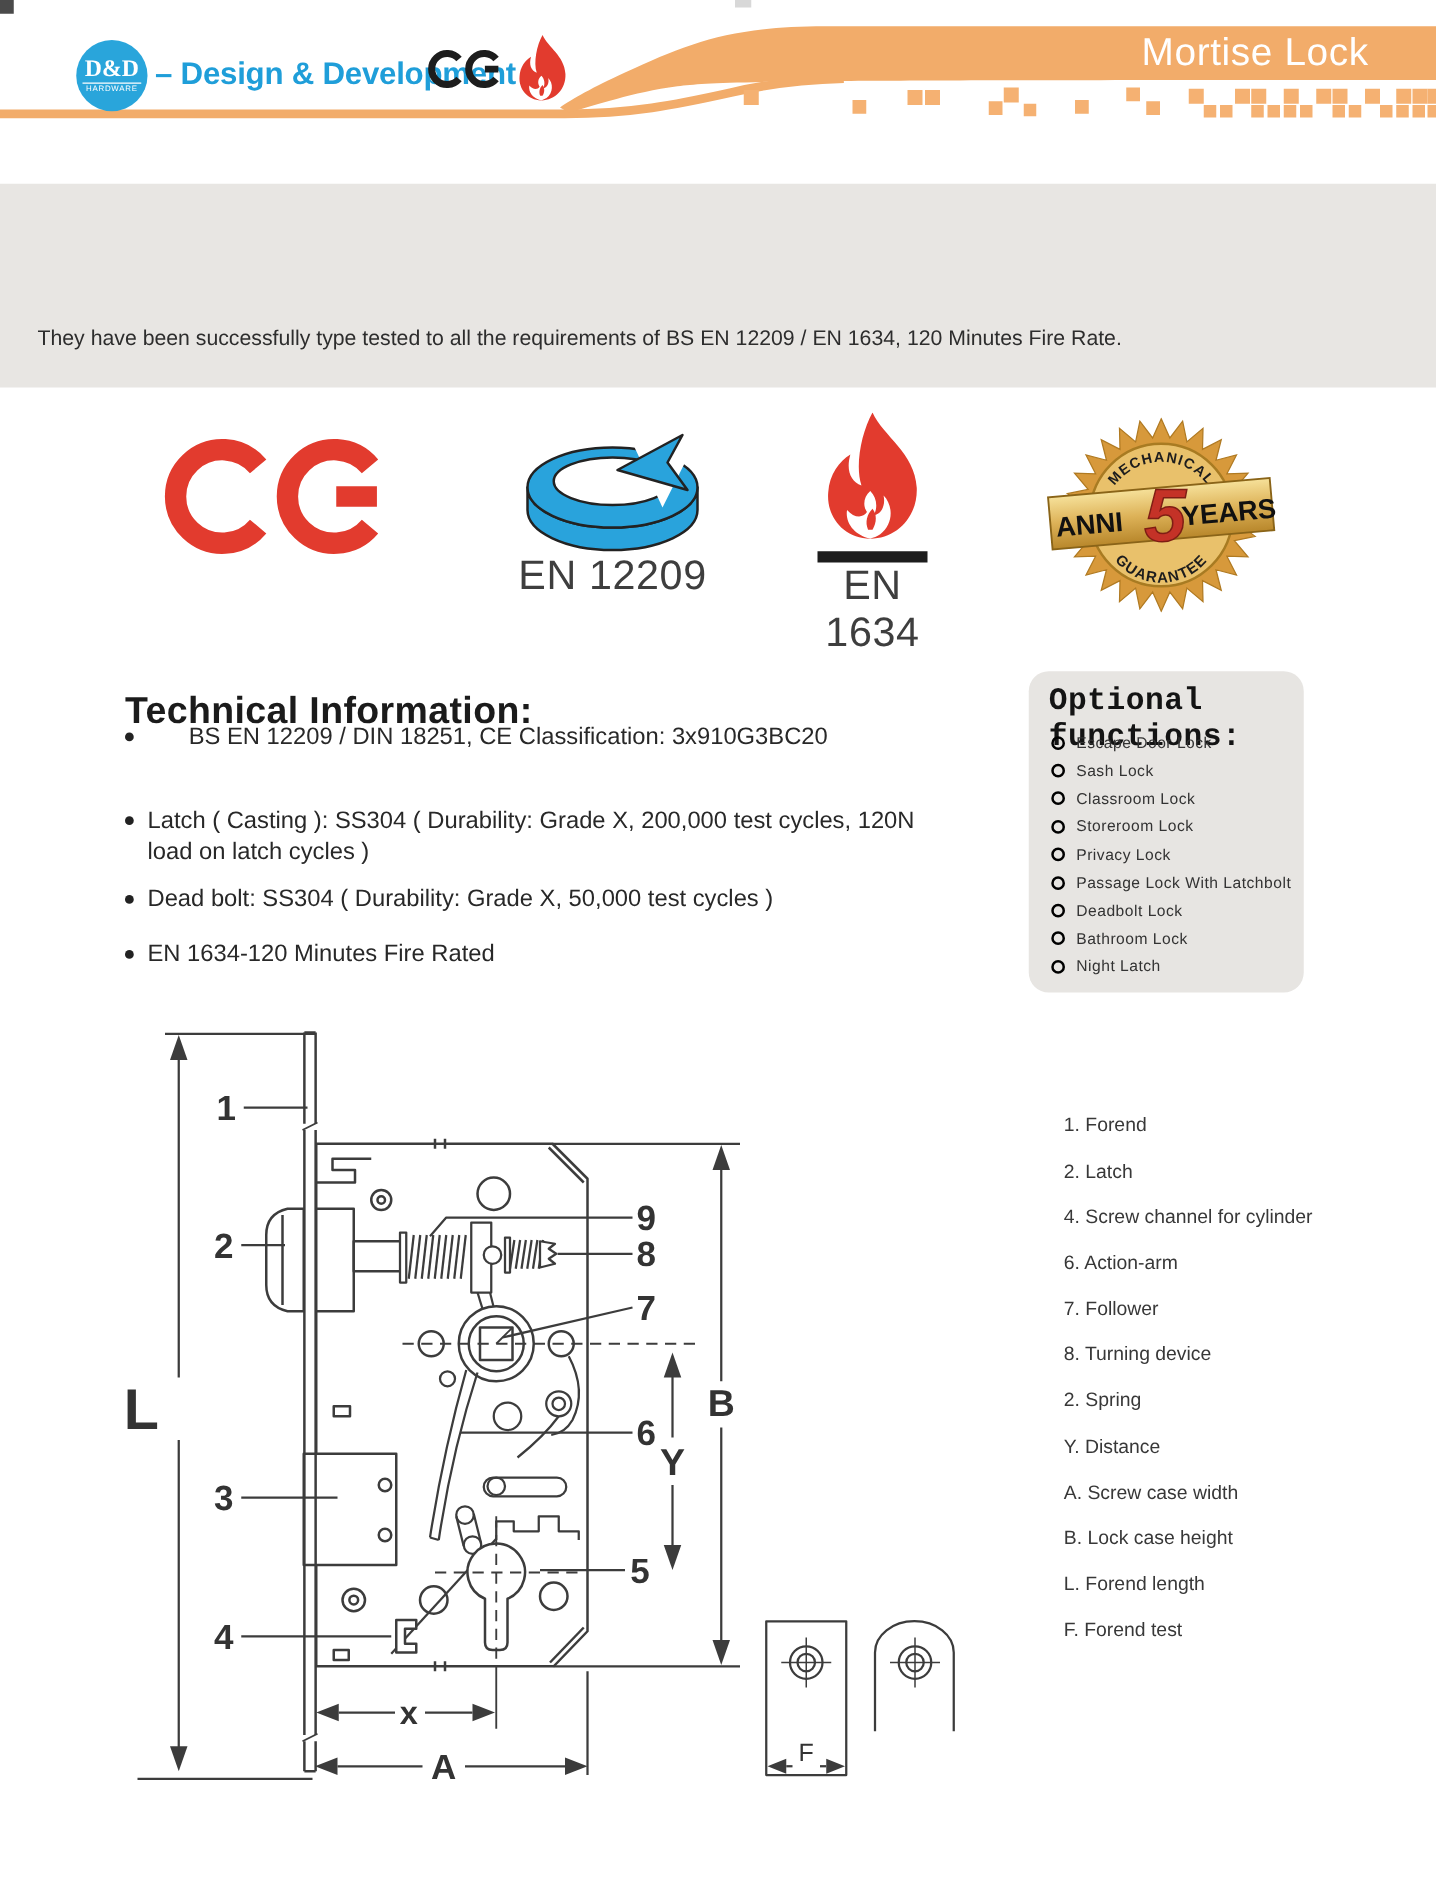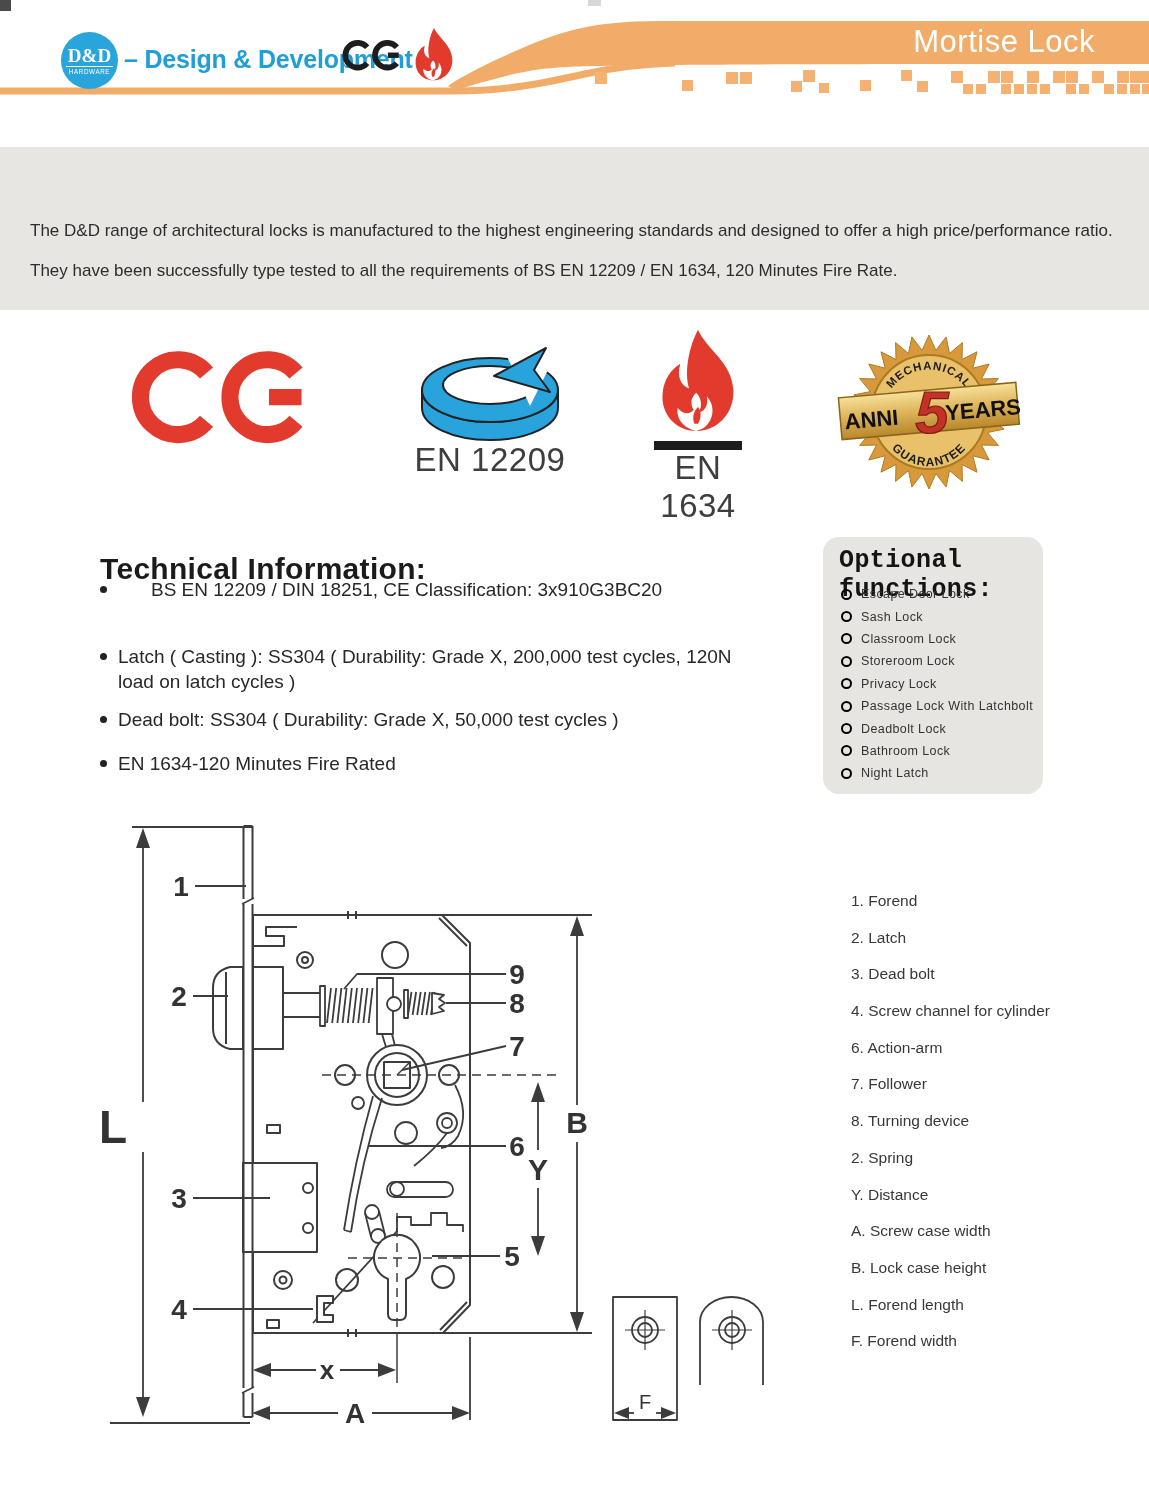--- a/index.html
+++ b/index.html
@@ -112,21 +112,20 @@
 
 <svg class="abs" style="left:411px;top:28px" width="46" height="56" viewBox="0 0 100 122">
   <path d="M50,0 C60,22 88,36 90,68 C91,94 72,114 48,114 C24,114 8,94 10,72 C11,56 20,44 30,38 C26,52 30,62 40,66 C34,48 40,18 50,0 Z" fill="#E23B2E"></path>
   <path d="M48,114 C34,111 25,100 27,88 C33,95 41,96 45,90 C41,84 42,76 48,71 C54,77 55,86 51,93 C58,92 62,84 60,75 C69,84 69,101 57,110 C54,112 51,113 48,114 Z" fill="#fff"></path>
   <path d="M46,106 C43,99 45,92 50,87 C54,92 54,99 50,106 Z" fill="#E23B2E"></path>
 </svg>
 
 <div class="abs banner-title">Mortise Lock</div>
 
 <section class="abs intro">
-  <p class="p1">The D&amp;D range of architectural locks is manufactured to the highest engineering standards and designed  to offer a high price/performance ratio.</p>
   <p class="p2">They have been successfully type tested to all the requirements of BS EN 12209 / EN 1634, 120 Minutes Fire Rate.</p>
 </section>
 
 <svg class="abs" style="left:127px;top:350px" width="188" height="96" viewBox="0 0 230 118">
   <g stroke="#E23B2E" fill="none">
     <path d="M97.2,28.4 A46,46 0 1 0 97.2,87.6" stroke-width="21"></path>
     <path d="M207.2,28.4 A46,46 0 1 0 207.2,87.6" stroke-width="21"></path>
     <path d="M174,58 H214" stroke-width="20"></path>
   </g>
 </svg>
@@ -232,31 +231,30 @@
     <li>
         <span class="ring"></span>
         <span>Night Latch</span>
       </li>
   </ul>
 </div>
 
 <ol class="abs parts">
   <li>1. Forend</li>
   <li>2. Latch</li>
-  <li>3. Dead bolt</li>
   <li>4. Screw channel for cylinder</li>
   <li>6. Action-arm</li>
   <li>7. Follower</li>
   <li>8. Turning device</li>
   <li>2. Spring</li>
   <li>Y. Distance</li>
   <li>A. Screw case width</li>
   <li>B. Lock case height</li>
   <li>L. Forend length</li>
-  <li>F. Forend width</li>
+  <li>F. Forend test</li>
 </ol>
 
 <svg class="abs diagram" width="1149" height="1506" viewBox="0 0 1149 1506">
   <g stroke="#3C3C3C" stroke-width="2" fill="none" stroke-linejoin="round">
 
     <g>
       <polygon points="253,915 442,915 470,943 470,1305 443,1333 253,1333" fill="#fff"></polygon>
       <line x1="439" y1="918" x2="467" y2="946"></line>
       <line x1="440" y1="1330" x2="467" y2="1302"></line>
       <line x1="348" y1="911" x2="348" y2="919"></line>

